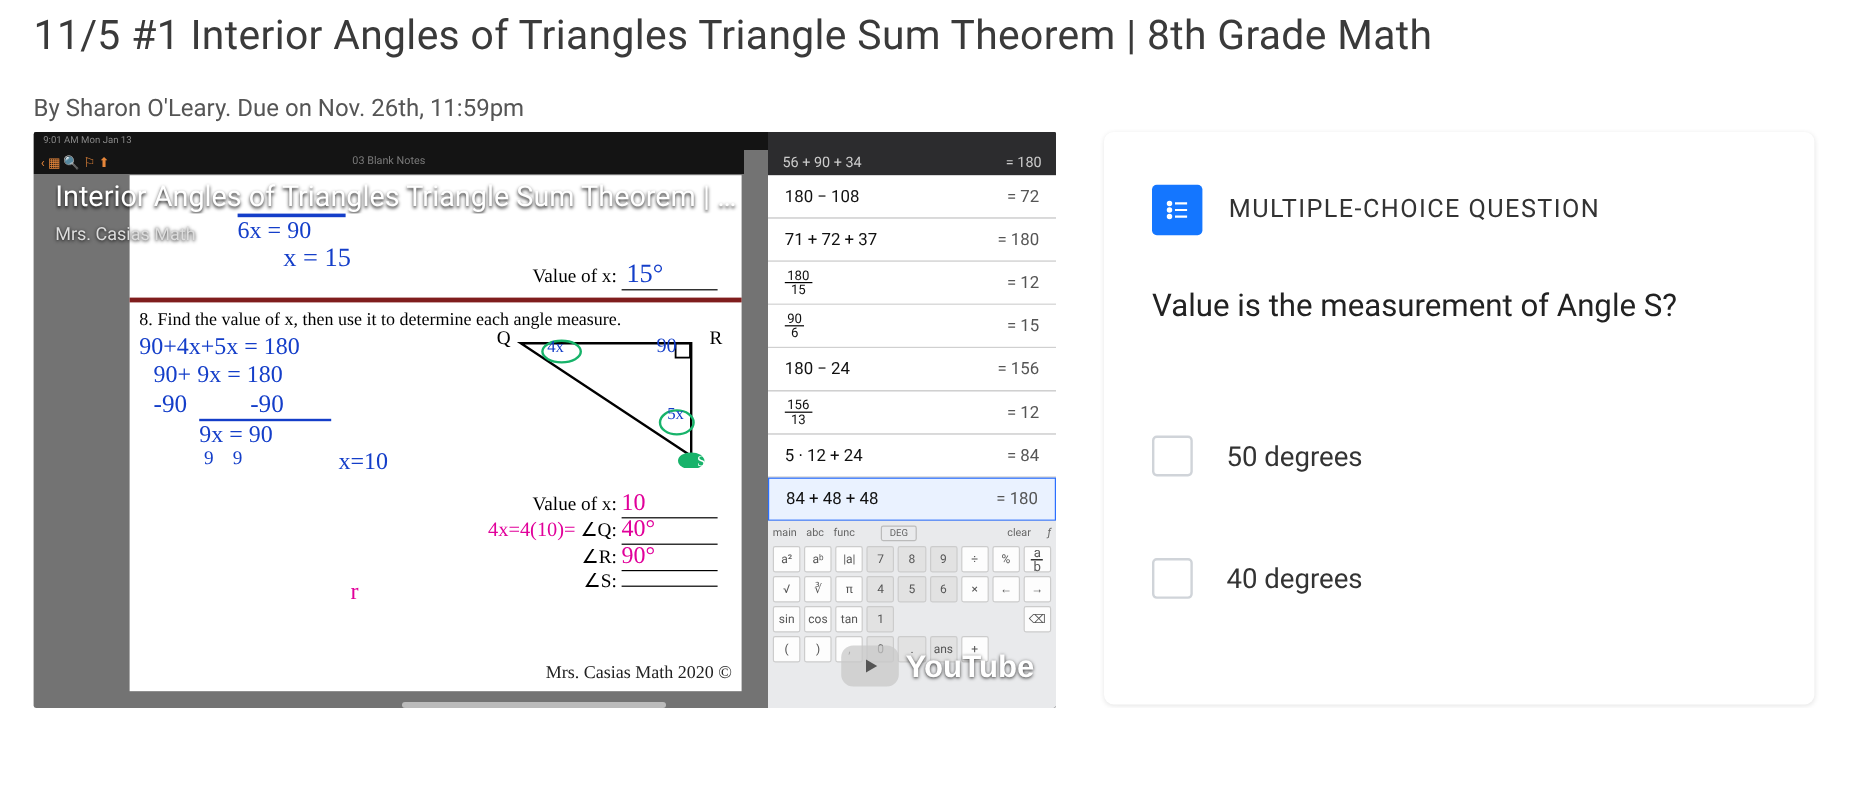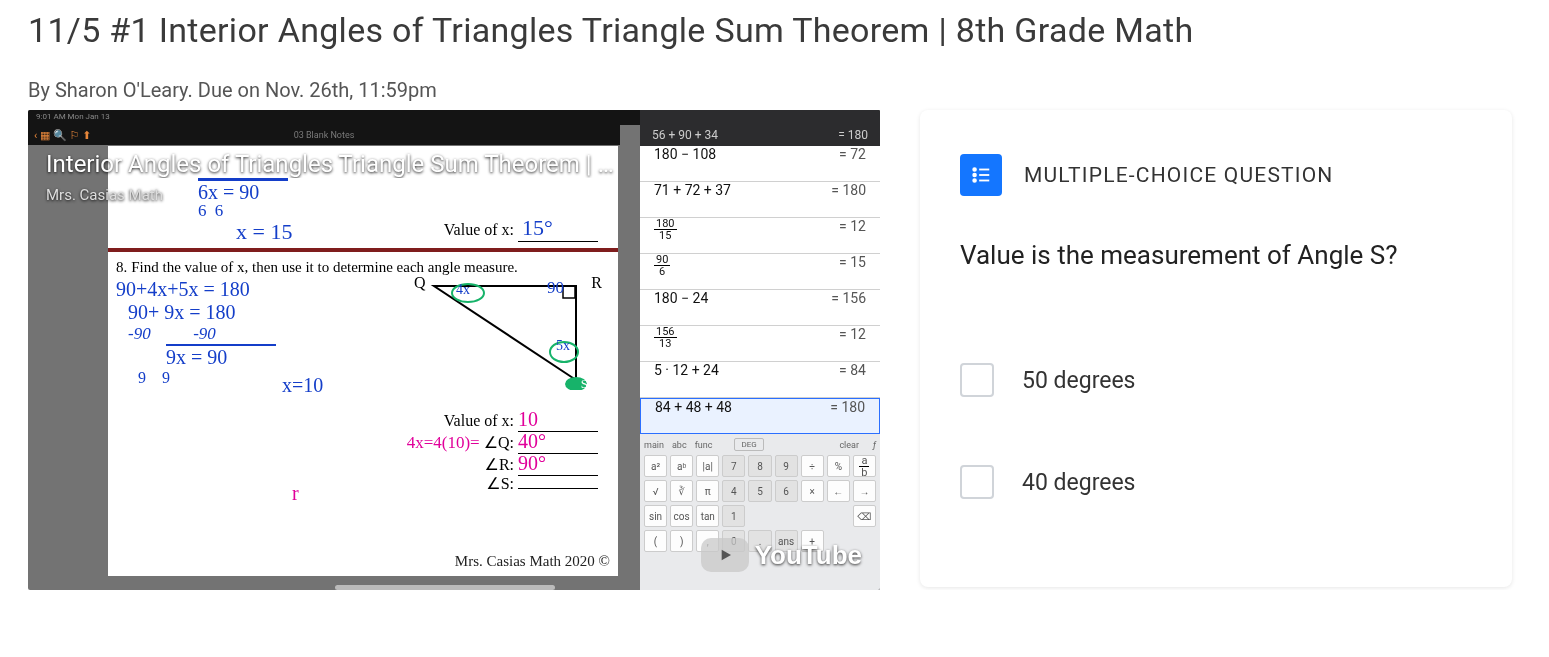--- a/index.html
+++ b/index.html
@@ -25,21 +25,21 @@
   .wb-under { border-bottom:1.5px solid #000; padding-bottom:0; display:inline-block; min-width:80px; }
   .wb-small { font-size:15px; }
   .triangle { position:absolute; top:28px; right:30px; width:160px; height:110px; }
   .credit { position:absolute; bottom:6px; right:8px; font-family: Georgia,serif; font-size:15px; color:#222; }
   .bottombar { position:absolute; bottom:0; left:36%; width:220px; height:5px; background:#bbb; border-radius:3px; }
 
   
   .calc { position:absolute; top:0; right:0; width:240px; height:480px; background:#3a3a3c; }
   .calc-head { height:36px; background:#2c2c2e; color:#ccc; font-size:12px; display:flex; align-items:flex-end; justify-content:space-between; padding:0 12px 4px; }
   .calc-rows { }
-  .calc-row { background:#fff; height:36px; border-bottom:1px solid #d0d0d0; display:flex; justify-content:space-between; padding:0 14px; font-size:14px; color:#111; }
+  .calc-row { background:#fff; height:36px; border-bottom:1px solid #d0d0d0; display:flex; align-items:center; justify-content:space-between; padding:0 14px; font-size:14px; color:#111; }
   .calc-row.sel { background:#eaf2ff; border:1px solid #2b6fff; }
   .frac { display:inline-flex; flex-direction:column; align-items:center; line-height:1; font-size:11px; }
   .frac .n{ border-bottom:1px solid #000; padding:0 2px;}
   .calc-keys { background:#e9eaec; height:160px; font-size:10px; color:#555; padding:4px; }
   .krow{ display:flex; gap:3px; margin-bottom:3px;}
   .kbtn{ background:#fdfdfd; border:1px solid #ccc; border-radius:2px; height:22px; flex:1; display:flex; align-items:center; justify-content:center; font-size:10px;}
   .kbtn.g{ background:#e2e2e2;}
   .tabbar{ display:flex; gap:8px; font-size:9px; color:#666; margin-bottom:4px; align-items:center;}
   .yt-logo { position:absolute; bottom:18px; right:18px; color:#fff; font-size:26px; font-weight:700; font-family: Arial,sans-serif; text-shadow:0 1px 3px rgba(0,0,0,.8); display:flex; align-items:center; gap:2px;}
   .yt-play{ width:48px; height:34px; background:rgba(200,200,200,.75); border-radius:10px; display:flex; align-items:center; justify-content:center; margin-right:4px;}
@@ -176,35 +176,34 @@
             <div class="kbtn">+</div>
             <div class="kbtn" style="visibility:hidden"></div>
             <div class="kbtn" style="visibility:hidden"></div>
           </div>
       </div>
     </div>
 
     <div class="whiteboard">
       <div class="wb-top">
         <div class="blue" style="font-size:20px; border-top:3px solid #143ec9; width:90px; padding-top:0; margin-top:-14px; margin-left:60px;">6x = 90</div>
-        <div class="blue" style="font-size:17px; margin-left:60px; letter-spacing:2px; margin-top:-3px;">6      6</div>
         <div class="blue" style="font-size:22px; margin-left:98px; margin-top:-2px;">x = 15</div>
         <div style="position:absolute; right:20px; bottom:6px;">
           <span class="wb-label">Value of x:</span>
           <span class="wb-under blue" style="font-size:22px; padding-left:4px;">15°</span>
         </div>
       </div>
       <div class="wb-bot">
         <span class="wb-label wb-small">8.</span>
         <span class="wb-label wb-small">Find the value of x, then use it to determine each angle measure.</span>
         <div class="blue" style="font-size:20px; margin-top:2px;">90+4x+5x = 180</div>
         <div class="blue" style="font-size:20px; margin-left:12px;">90+ 9x = 180</div>
-        <div class="blue" style="font-size:17px; margin-left:12px; white-space:pre;font-style:italic;">-90          -90</div>
+        <div class="blue" style="font-size:21px; margin-left:12px; white-space:pre;">-90          -90</div>
         <div class="blue" style="font-size:20px; margin-left:50px; border-top:2px solid #143ec9; width:110px; padding-top:0;">9x = 90</div>
-        <div class="blue" style="font-size:16px; margin-left:22px; letter-spacing:6px;">9     9</div>
+        <div class="blue" style="font-size:16px; margin-left:54px; letter-spacing:6px;">9     9</div>
         <div class="blue" style="font-size:20px; position:absolute; left:174px; top:122px;">x=10</div>
 
         <div style="position:absolute; right:20px; top:156px;">
           <span class="wb-label">Value of x:</span>
           <span class="wb-under pink" style="font-size:20px;">10</span>
         </div>
         <div style="position:absolute; right:20px; top:178px;">
           <span class="pink" style="font-size:17px;">4x=4(10)=</span>
           <span class="wb-label">∠Q:</span>
           <span class="wb-under pink" style="font-size:20px;">40°</span>

